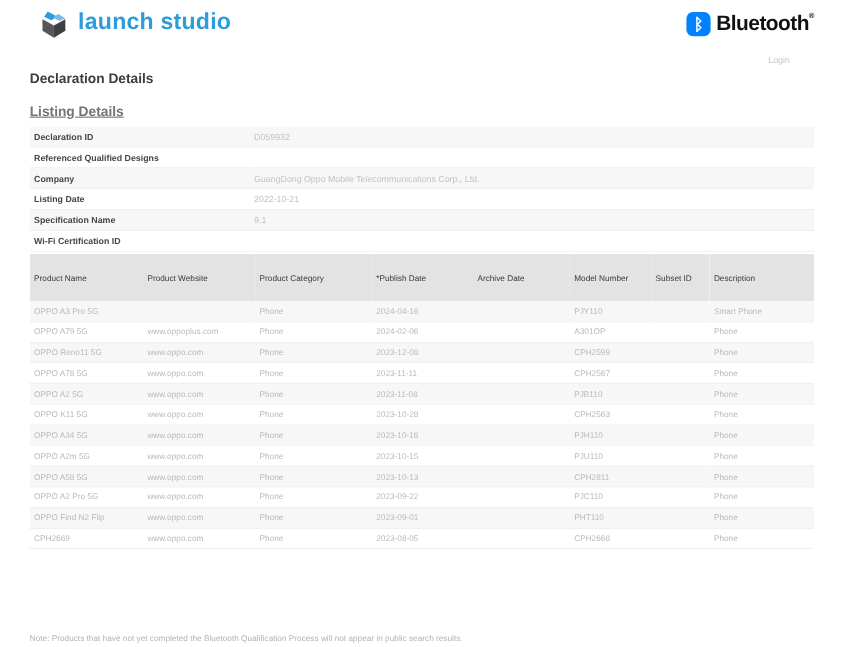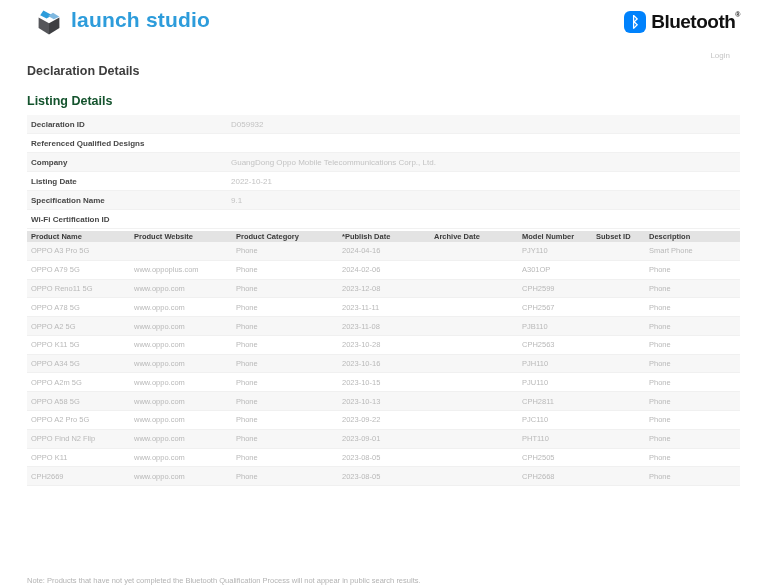--- a/index.html
+++ b/index.html
@@ -10,37 +10,37 @@
             padding:8px 28px 0 33px; height:42px; }
   .logo-ls { display:flex; align-items:flex-start; gap:6px; cursor:pointer; }
   .logo-ls .wordmark { color:#2d9cdb; font-size:21px; font-weight:bold; letter-spacing:0.2px; }
   .logo-bt { display:flex; align-items:center; gap:5px; padding-top:3px; }
   .bt-badge { width:22px; height:22px; background:#0082fc; border-radius:6px;
               display:flex; align-items:center; justify-content:center;
               color:#fff; font-family:"DejaVu Sans", sans-serif; font-size:15px; font-weight:bold; }
   .bt-word { font-size:19px; font-weight:800; color:#111; letter-spacing:-0.5px; }
   .bt-reg { font-size:7px; vertical-align:top; color:#111; }
 
-  .login-row { text-align:right; padding-right:38px; margin-top:2px; }
+  .login-row { text-align:right; padding-right:50px; margin-top:2px; }
   .login-link { font-size:8px; color:#c6c6c6; text-decoration:none; cursor:pointer; }
 
   .content { padding:0 28px 0 27px; }
   h1.page-title { font-size:12.5px; font-weight:bold; color:#3d3d3d; margin-top:2px; }
-  h2.section-title { font-size:12.5px; font-weight:bold; color:#14532d; margin-top:16px; margin-bottom:7px; }
+  h2.section-title { font-size:12.5px; font-weight:bold; color:#737373; margin-top:16px; margin-bottom:7px;text-decoration:underline; }
 
   .listing-table { width:100%; border-collapse:collapse; }
   .listing-table tr { border-bottom:1px solid #f1f1f1; }
   .listing-table tr:nth-child(odd) { background:#f7f7f7; }
   .listing-table td { font-size:8px; padding:4.5px 4px; }
   .listing-table td.lbl { font-weight:bold; color:#474747; width:200px; }
   .listing-table td.val { color:#c3c3c3; }
 
   .product-table { width:100%; border-collapse:collapse; table-layout:fixed; margin-top:2px; }
-  .product-table thead td { background:#e3e3e3; font-weight:bold; font-size:7.5px; color:#3a3a3a;
-                            padding:1px 4px; cursor:pointer; overflow:hidden; white-space:nowrap; }
+  .product-table thead td { background:#e3e3e3; font-weight:normal; font-size:7.5px; color:#3a3a3a;
+                            padding:17px 4px; cursor:pointer; overflow:hidden; white-space:nowrap; }
   .product-table tbody tr { border-bottom:1px solid #f0f0f0; }
   .product-table tbody tr:nth-child(odd) { background:#f7f7f7; }
   .product-table tbody td { font-size:7.5px; color:#b9b9b9; padding:4.4px 4px;
                             overflow:hidden; white-space:nowrap; }
   col.c1{width:103px;} col.c2{width:102px;} col.c3{width:106px;} col.c4{width:92px;}
   col.c5{width:88px;} col.c6{width:74px;} col.c7{width:53px;} col.c8{width:95px;}
 
   .footnote { position:absolute; left:27px; top:576px; font-size:7.5px; color:#b3b3b3; width:700px; }
 </style>
 </head>
@@ -229,30 +229,20 @@
           <td>OPPO Find N2 Flip</td>
           <td>www.oppo.com</td>
           <td>Phone</td>
           <td>2023-09-01</td>
           <td></td>
           <td>PHT110</td>
           <td></td>
           <td>Phone</td>
         </tr>
         <tr>
-          <td>OPPO K11</td>
-          <td>www.oppo.com</td>
-          <td>Phone</td>
-          <td>2023-08-05</td>
-          <td></td>
-          <td>CPH2505</td>
-          <td></td>
-          <td>Phone</td>
-        </tr>
-        <tr>
           <td>CPH2669</td>
           <td>www.oppo.com</td>
           <td>Phone</td>
           <td>2023-08-05</td>
           <td></td>
           <td>CPH2668</td>
           <td></td>
           <td>Phone</td>
         </tr>
       </tbody>

